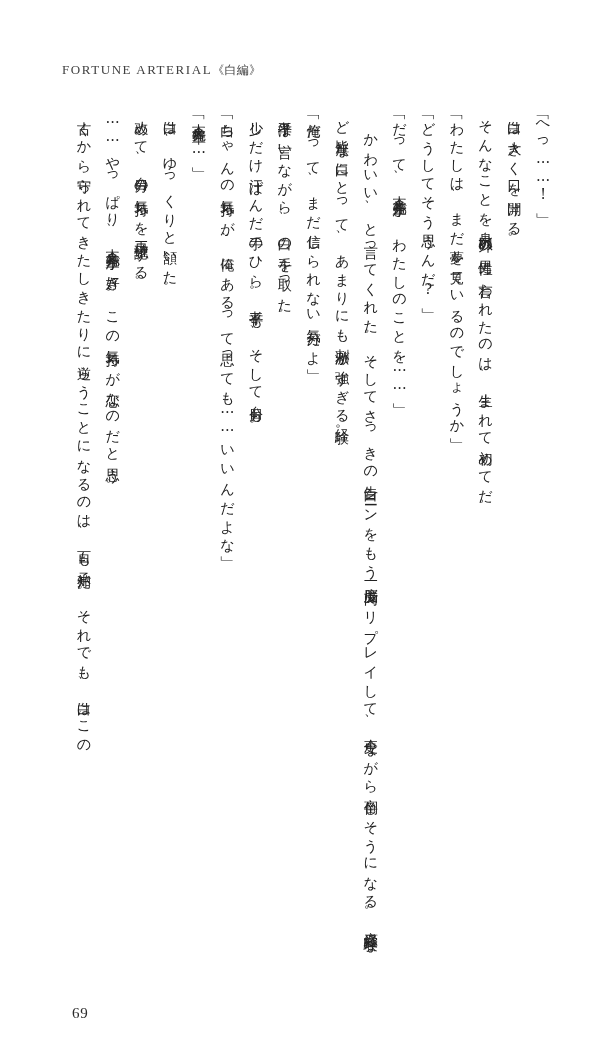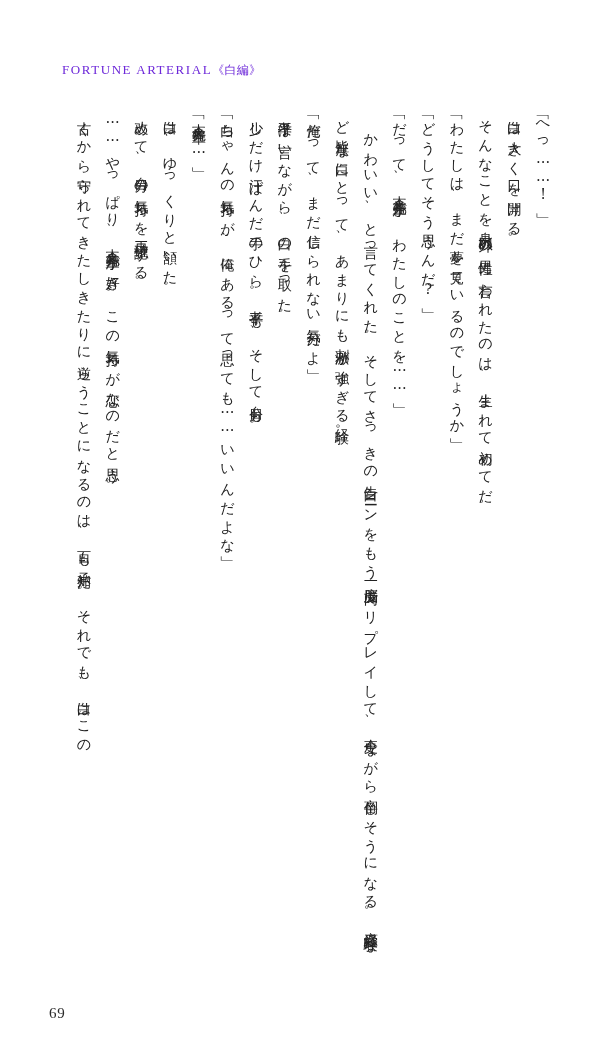--- a/index.html
+++ b/index.html
@@ -17,21 +17,21 @@
   }
 
   
   .running-head {
     position: absolute;
     top: 62px;
     left: 62px;
     font-family: "Liberation Serif", serif;
     font-size: 13px;
     letter-spacing: 0.08em;
-    color: #6d28d9;
+    color: #404040;
     white-space: nowrap;
   }
   .running-head .title-latin {
     font-variant: small-caps;
     letter-spacing: 0.12em;
   }
   .running-head .title-jp {
     font-family: "DejaVu Serif", serif;
     font-size: 12px;
     letter-spacing: 0.02em;
@@ -58,21 +58,21 @@
     padding: 0;
     text-indent: 0;
   }
   .page-body p.indent {
     text-indent: 1em;
   }
 
   
   .folio {
     position: absolute;
-    left: 49px;
+    left: 72px;
     bottom: 28px;
     font-family: "Liberation Serif", serif;
     font-size: 15px;
     color: #2b2b2b;
     letter-spacing: 0.05em;
   }
 </style>
 </head>
 <body>
 

